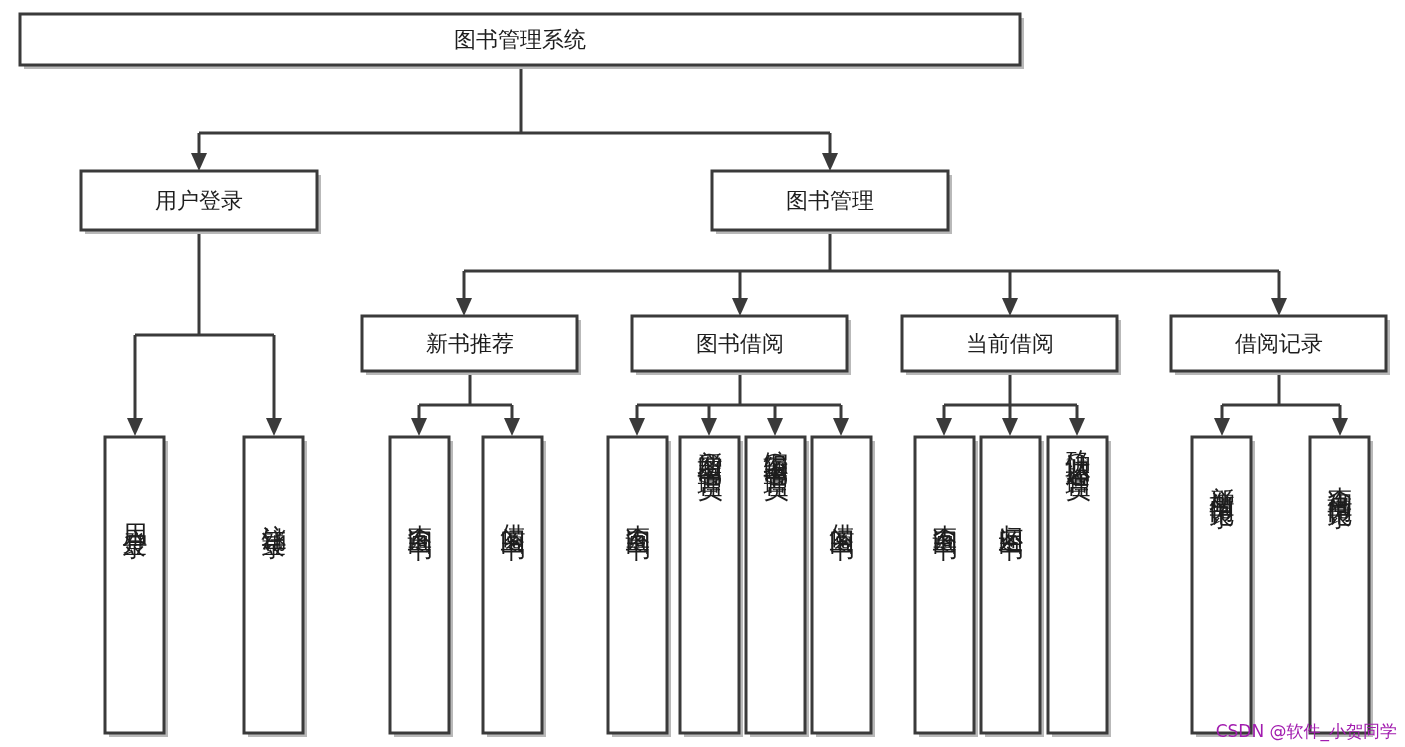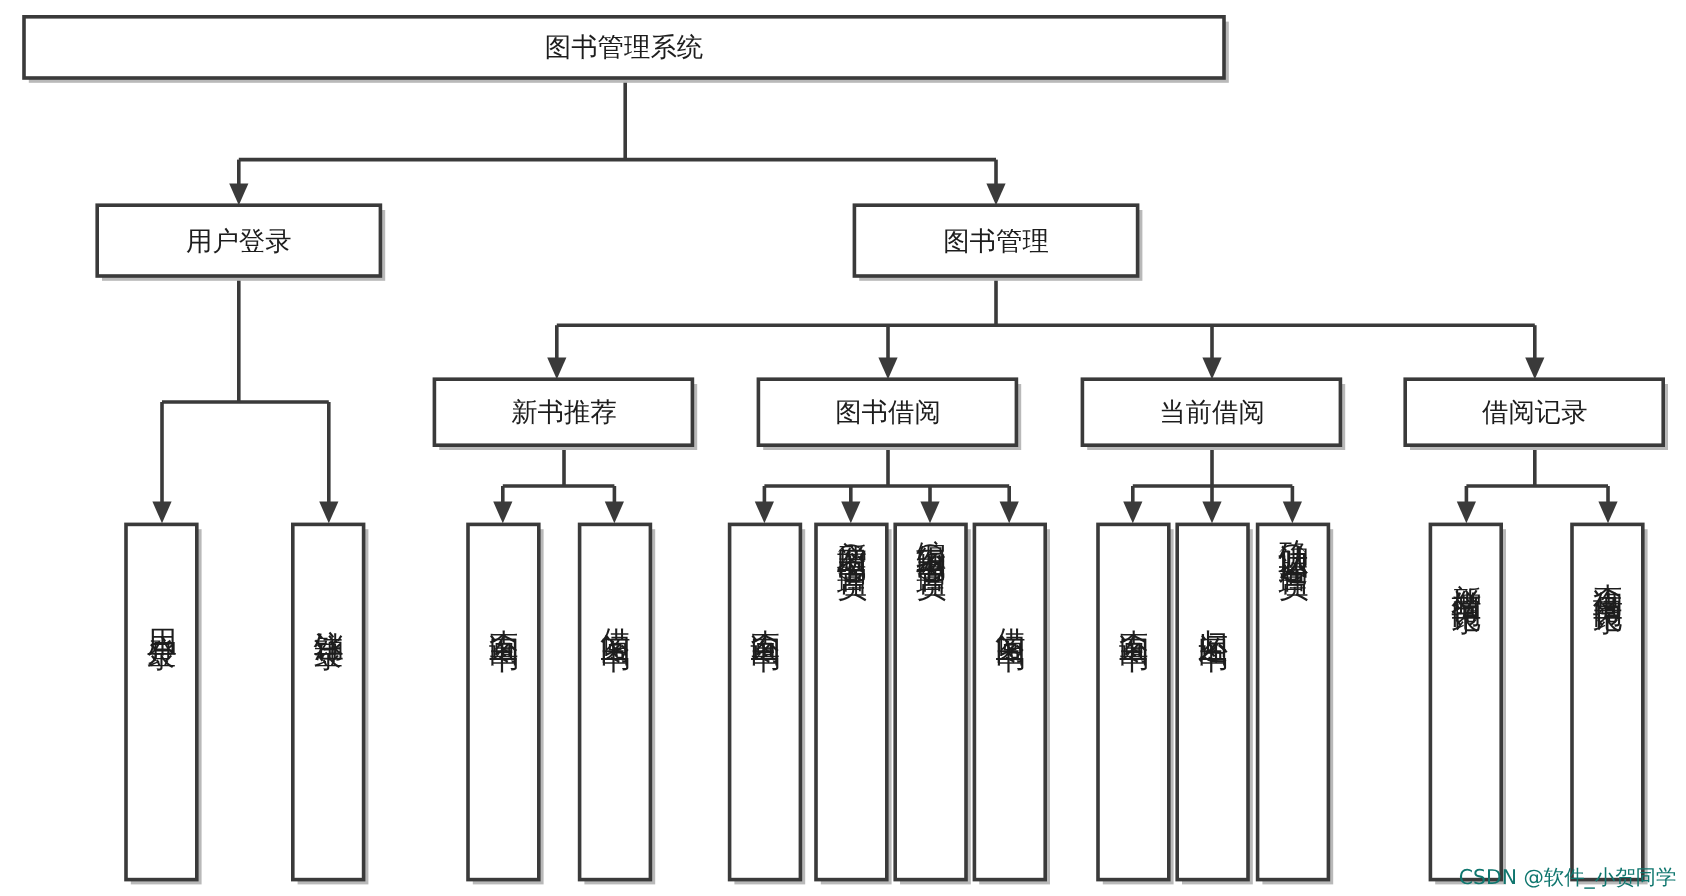--- a/index.html
+++ b/index.html
@@ -57,21 +57,21 @@
     text-anchor: middle;
     writing-mode: vertical-rl;
     letter-spacing: 4px;
   }
   .watermark {
     position: absolute;
     right: 8px;
     bottom: 4px;
     font-family: "DejaVu Sans", "Liberation Sans", sans-serif;
     font-size: 17px;
-    color: #0f766e;
+    color: #a21caf;
     white-space: nowrap;
     pointer-events: none;
   }
 </style>
 </head>
 <body>
 
 <div id="diagram-root">
   <svg class="flow" viewBox="0 0 1405 747" xmlns="http://www.w3.org/2000/svg">
 

